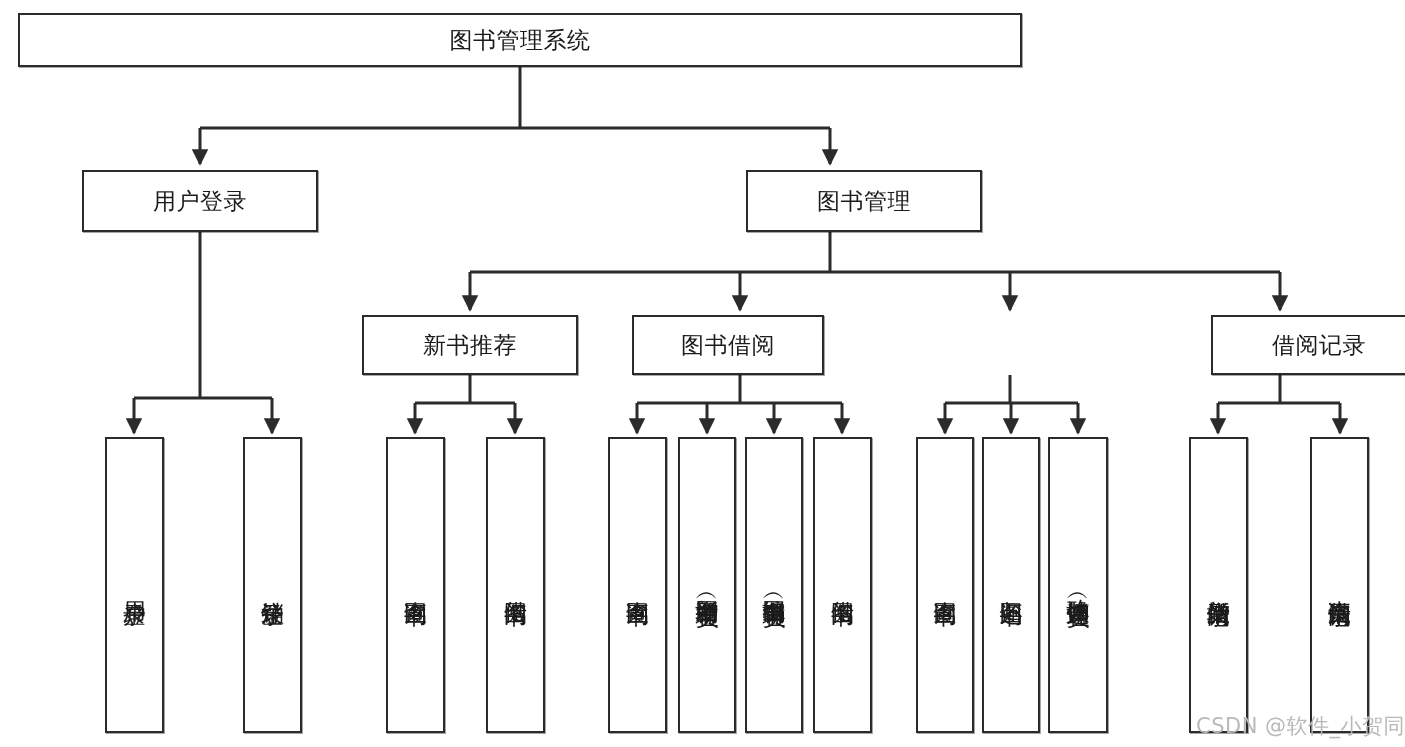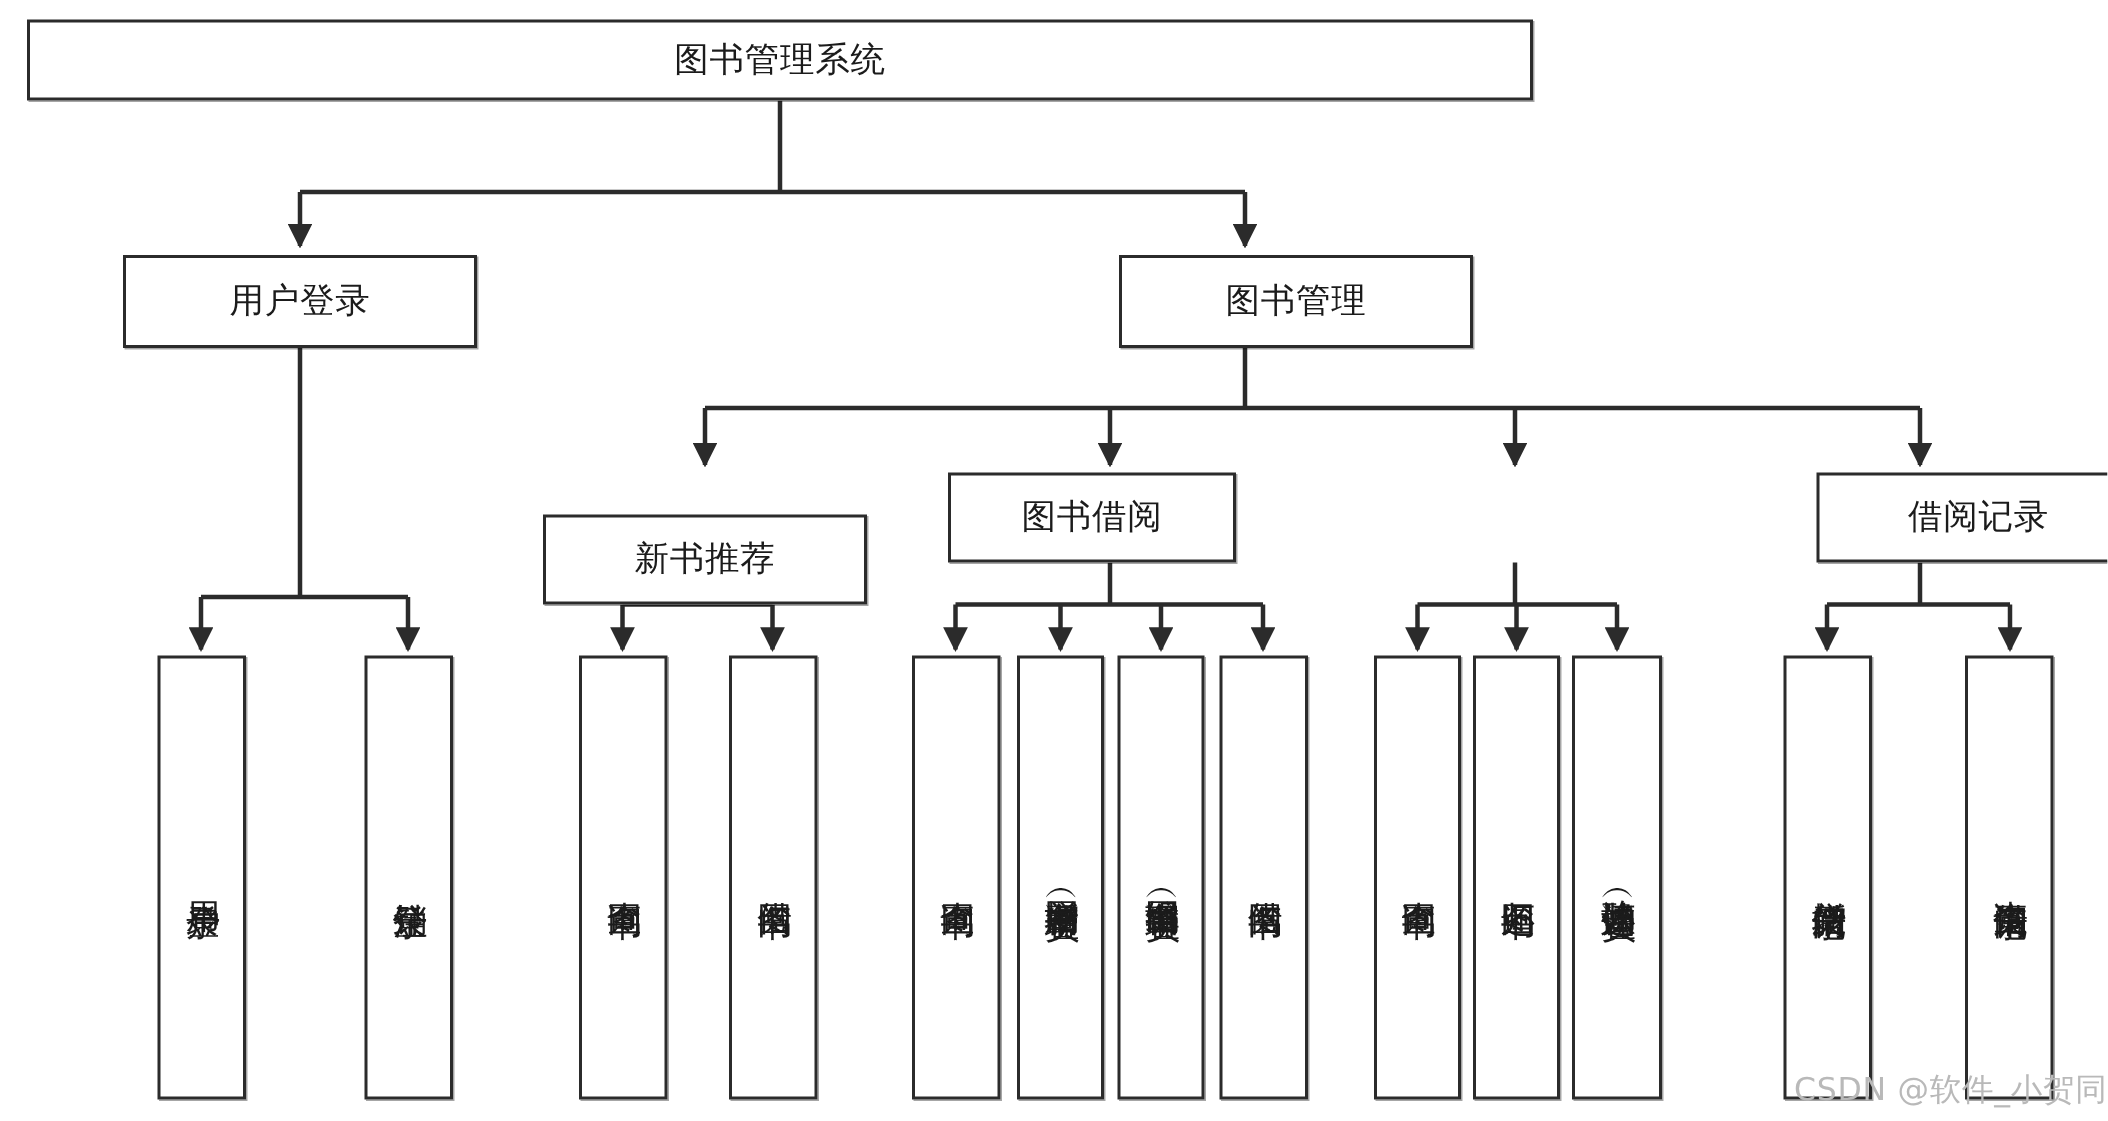--- a/index.html
+++ b/index.html
@@ -122,21 +122,21 @@
     <span>图书管理系统</span>
   </div>
 
   <div class="node horiz" style="left:82px; top:170px; width:236px; height:62px;">
     <span>用户登录</span>
   </div>
   <div class="node horiz" style="left:712px; top:170px; width:236px; height:62px;margin-left:34px;">
     <span>图书管理</span>
   </div>
 
-  <div class="node horiz" style="left:362px; top:315px; width:216px; height:60px;margin-top:28px;">
+  <div class="node horiz" style="left:362px; top:315px; width:216px; height:60px;">
     <span>新书推荐</span>
   </div>
   <div class="node horiz" style="left:632px; top:315px; width:192px; height:60px;">
     <span>图书借阅</span>
   </div>
   <div class="node horiz" style="left:1172px; top:315px; width:216px; height:60px;margin-left:39px;">
     <span>借阅记录</span>
   </div>
 
   <div class="node vert" style="left:105px; top:437px; width:59px; height:296px;">

